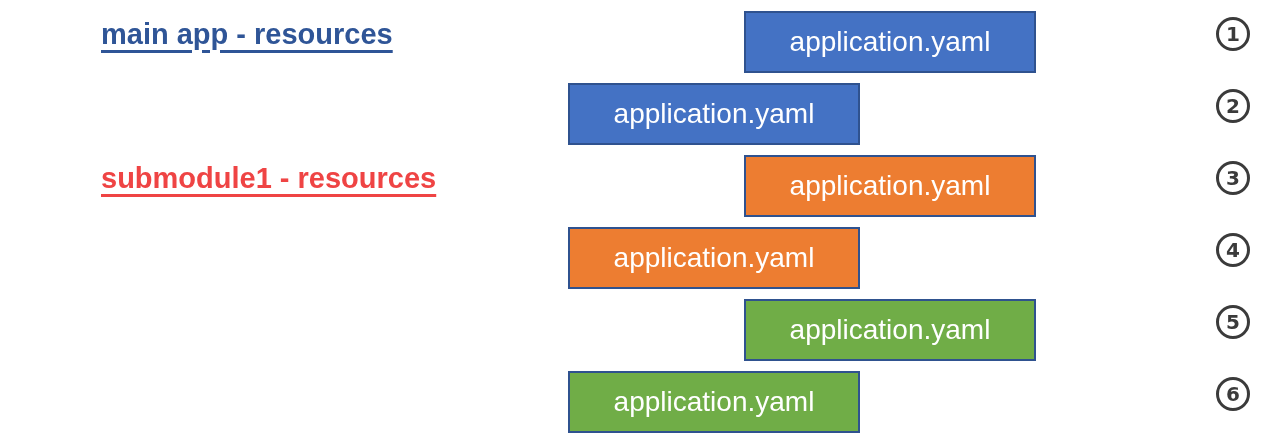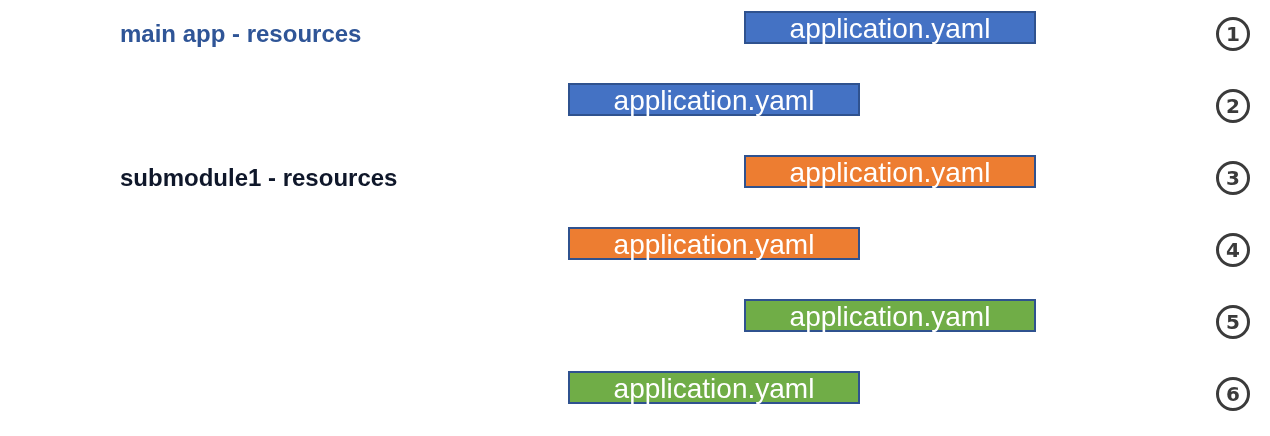--- a/index.html
+++ b/index.html
@@ -10,41 +10,43 @@
   .canvas {
     position: relative;
     width: 1270px;
     height: 436px;
     background: #ffffff;
     font-family: "Liberation Sans", sans-serif;
     overflow: hidden;
   }
   .module-label {
     position: absolute;
-    left: 120px;
+    left: 101px;
     height: 46px;
     display: flex;
     align-items: center;
-    font-size: 24px;
+    font-size: 29px;
     font-weight: bold;
+    text-decoration: underline;
     text-decoration-thickness: 3px;
     text-underline-offset: 6px;
     white-space: nowrap;
   }
   .module-label.blue   { color: #2F5597; }
-  .module-label.orange { color: #0f172a; }
+  .module-label.orange { color: #ef4444; }
   .module-label.green  { color: #538135; }
 
   .file-box {
     position: absolute;
     width: 292px;
-    height: 33px;
+    height: 62px;
     box-sizing: border-box;
     border: 2px solid #2F528F;
     display: flex;
+    align-items: center;
     justify-content: center;
     color: #ffffff;
     font-size: 28px;
     white-space: nowrap;
   }
   .file-box.blue   { background: #4472C4; }
   .file-box.orange { background: #ED7D31; }
   .file-box.green  { background: #70AD47; }
   .file-box.pos-right { left: 744px; }
   .file-box.pos-left  { left: 568px; }

